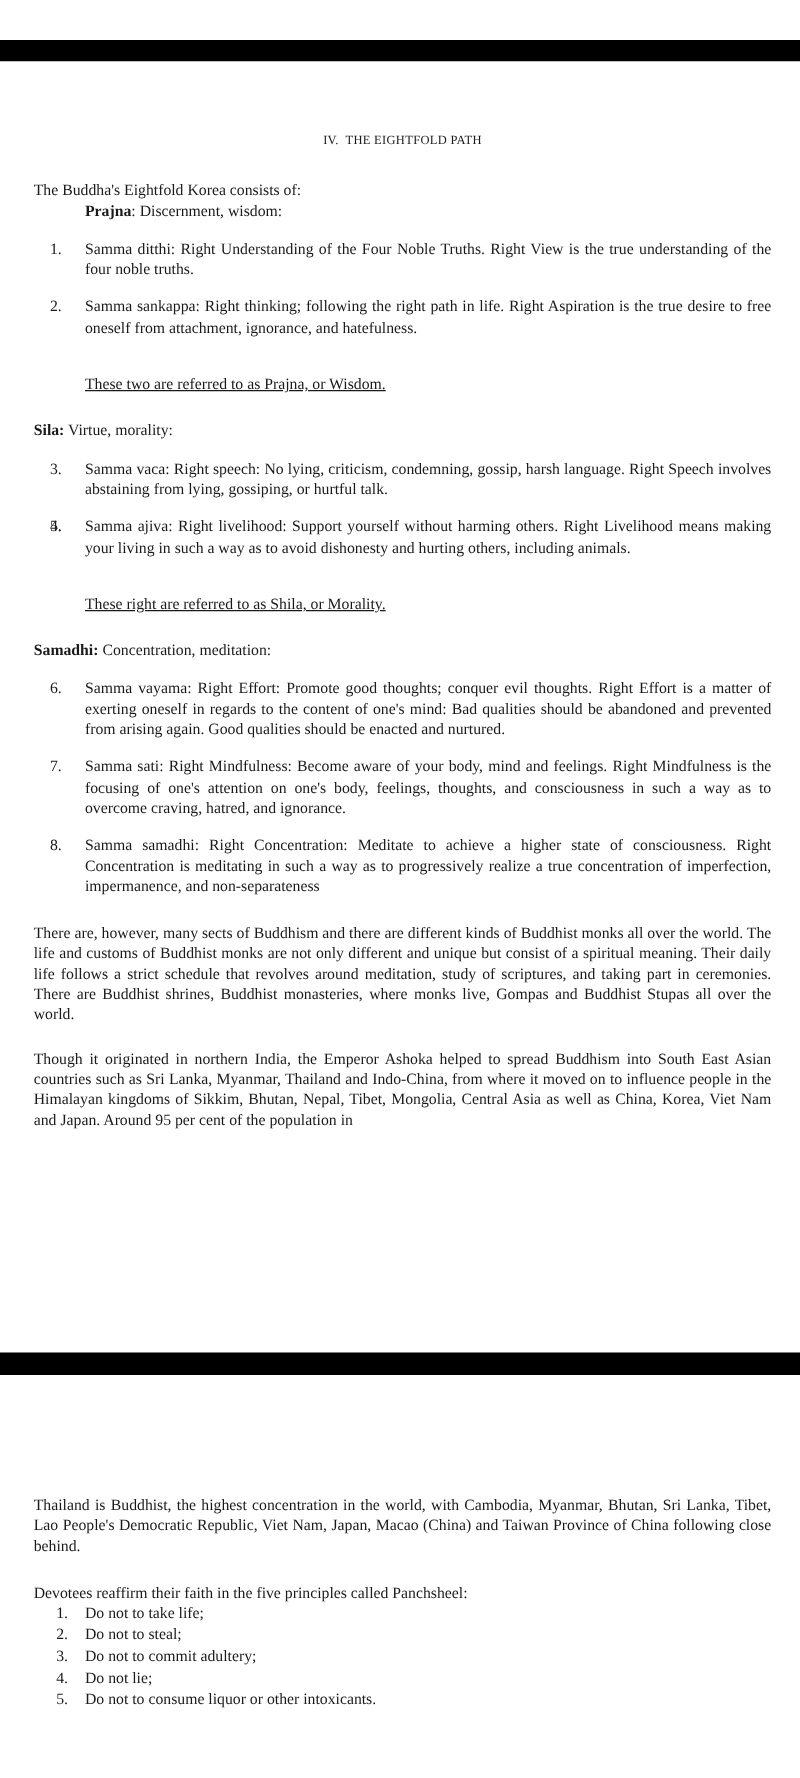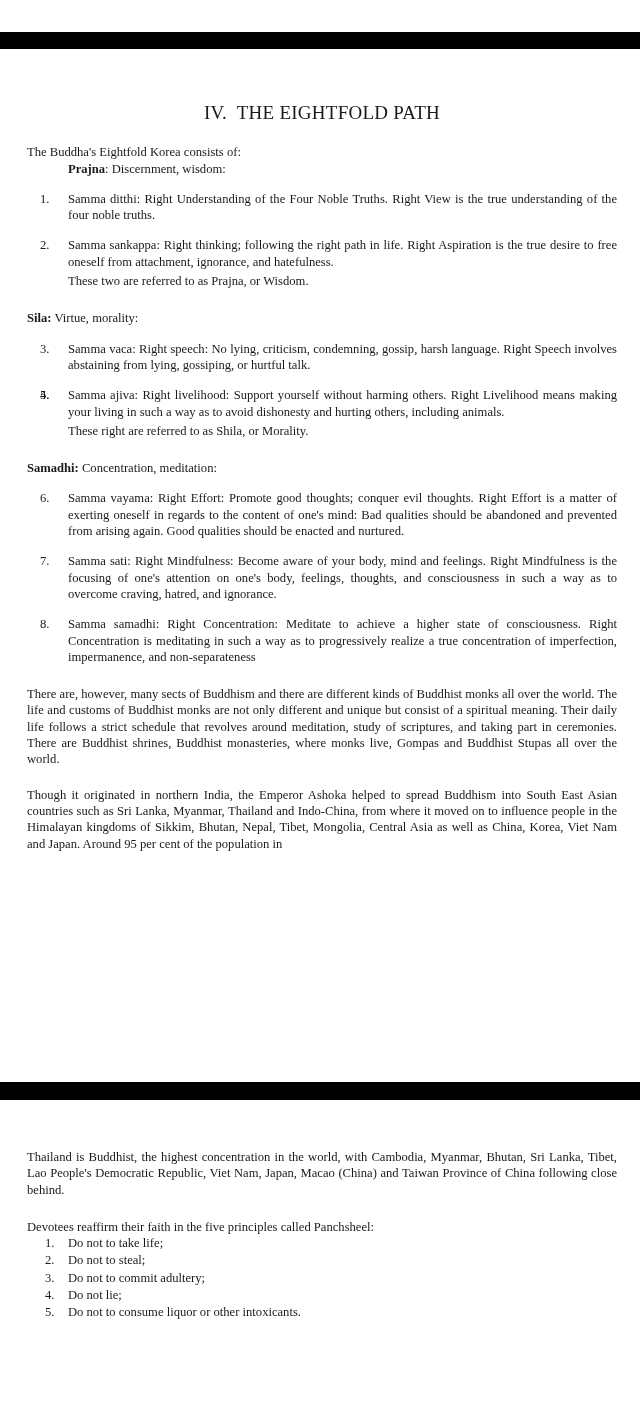--- a/index.html
+++ b/index.html
@@ -42,21 +42,21 @@
   .sheet.lower { top: 1100px; }
 
   .content {
     margin: 0 23px 0 27px;
     font-size: 12.6px;
     line-height: 16.3px;
   }
 
   .doc-title {
     text-align: center;
-    font-size: 19px;
+    font-size: 10px;
     letter-spacing: 0.25px;
     margin: 56px 0 0 0;
     white-space: pre;
   }
 
   .lead {
     margin: 23px 0 0 0;
   }
   .lead-sub {
     margin: 0 0 0 41px;
@@ -82,21 +82,22 @@
   .numbered li:last-child { margin-bottom: 0; }
   .numbered li .num {
     position: absolute;
     left: 13px;
     top: 0;
     width: 22px;
     text-align: left;
   }
 
   .summary-line {
-    margin: 3px 0 0 41px;
+    margin: 29px 0 0 41px;
+    text-decoration: underline;
   }
 
   .para {
     margin: 19px 0 0 0;
     text-align: justify;
   }
   .para.first-body { margin-top: 21px; }
 
   .para-tail {
     margin: 0;
@@ -199,21 +200,21 @@
       <p class="para first-body">There are, however, many sects of Buddhism and there are different kinds of Buddhist monks all over the world. The life and customs of Buddhist monks are not only different and unique but consist of a spiritual meaning. Their daily life follows a strict schedule that revolves around meditation, study of scriptures, and taking part in ceremonies. There are Buddhist shrines, Buddhist monasteries, where monks live, Gompas and Buddhist Stupas all over the world.</p>
 
       <p class="para">Though it originated in northern India, the Emperor Ashoka helped to spread Buddhism into South East Asian countries such as Sri Lanka, Myanmar, Thailand and Indo-China, from where it moved on to influence people in the Himalayan kingdoms of Sikkim, Bhutan, Nepal, Tibet, Mongolia, Central Asia as well as China, Korea, Viet Nam and Japan. Around 95 per cent of the population in</p>
 
     </div>
   </div>
 
   <div class="sheet lower">
     <div class="content">
 
-      <p class="para-tail" style="margin-top:49px;">Thailand is Buddhist, the highest concentration in the world, with Cambodia, Myanmar, Bhutan, Sri Lanka, Tibet, Lao People's Democratic Republic, Viet Nam, Japan, Macao (China) and Taiwan Province of China following close behind.</p>
+      <p class="para-tail" style="margin-top:96px;">Thailand is Buddhist, the highest concentration in the world, with Cambodia, Myanmar, Bhutan, Sri Lanka, Tibet, Lao People's Democratic Republic, Viet Nam, Japan, Macao (China) and Taiwan Province of China following close behind.</p>
 
       <p class="precept-intro">Devotees reaffirm their faith in the five principles called Panchsheel:</p>
 
       <ol class="precepts">
         <li>
           <span class="num">1.</span>
           <span>Do not to take life;</span>
         </li>
         <li>
           <span class="num">2.</span>

